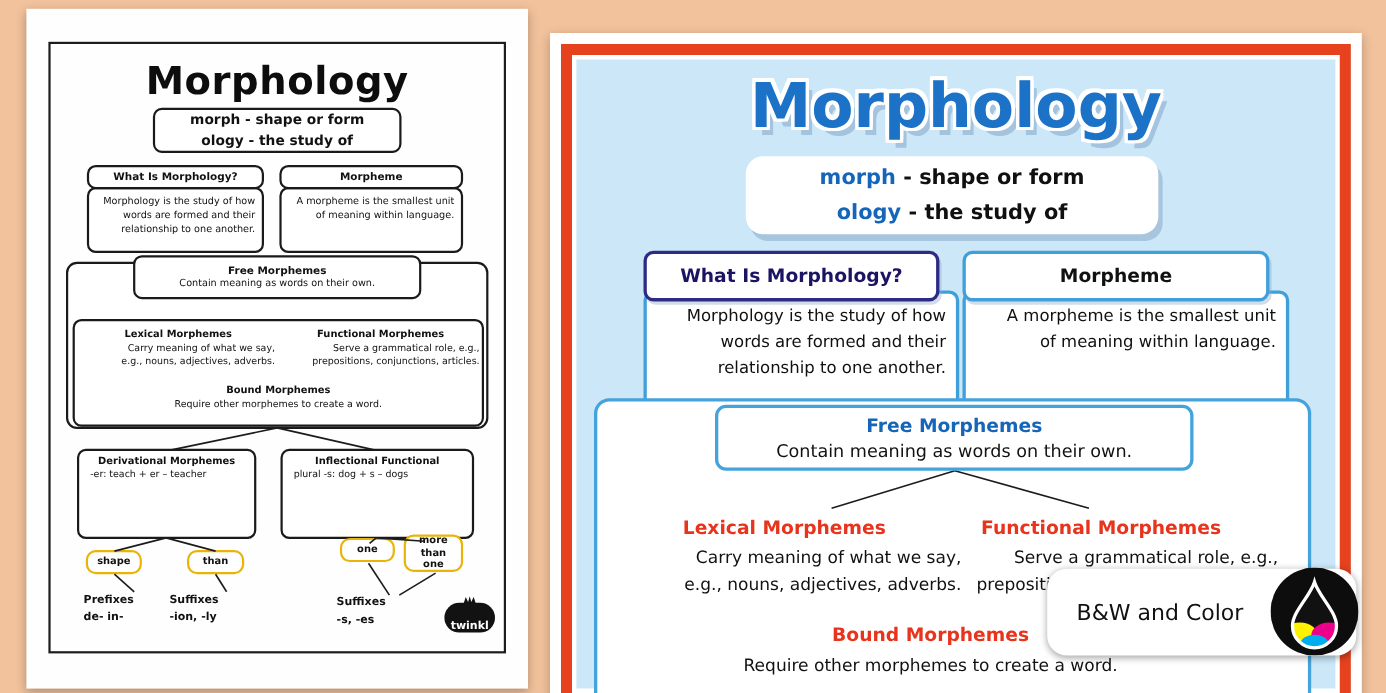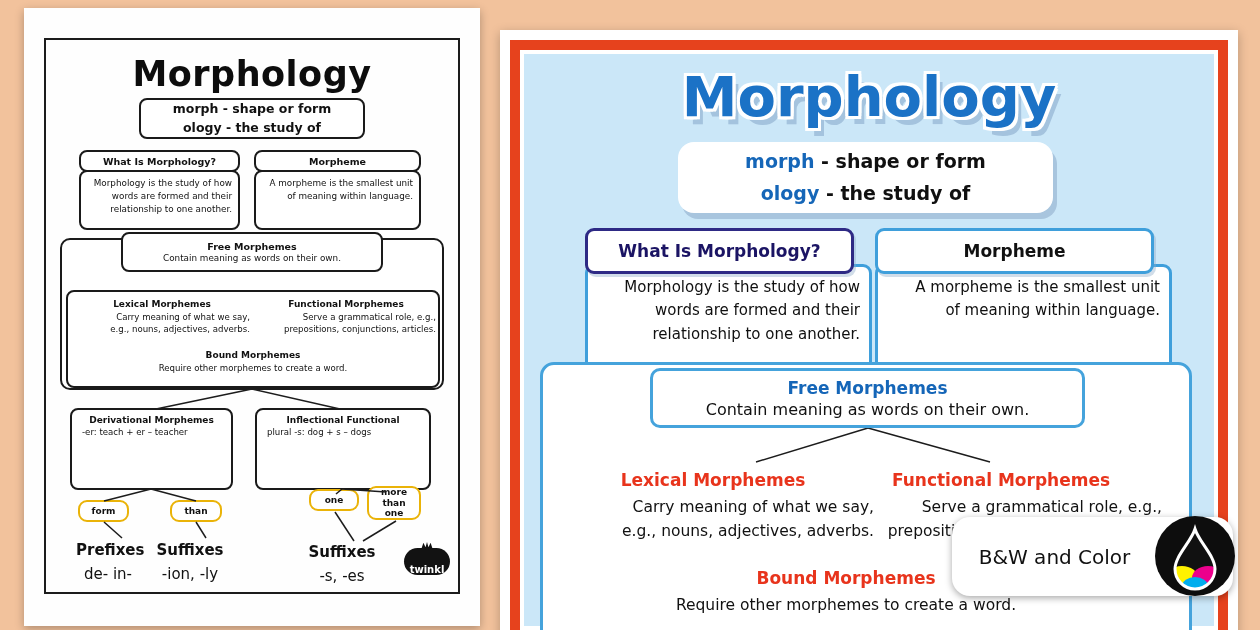--- a/index.html
+++ b/index.html
@@ -39,23 +39,23 @@
   .bw-branch{padding:5px 4px;text-align:center;}
   .bw-deriv{left:46px;top:400px;width:163px;height:82px;}
   .bw-infl{left:231px;top:400px;width:176px;height:82px;}
   .bw-ex{font-size:8.6px;text-align:left;padding-left:6px;margin-top:2px;}
   .small-box{border:2px solid #eab308;border-radius:9px;font-weight:bold;font-size:9px;
     display:flex;align-items:center;justify-content:center;text-align:center;background:#fff;line-height:1.2;}
   .bw-verb{left:54px;top:492px;width:51px;height:22px;}
   .bw-noun{left:146px;top:492px;width:52px;height:22px;}
   .bw-one{left:285px;top:481px;width:50px;height:22px;}
   .bw-more{left:343px;top:478px;width:54px;height:34px;}
-  .lbl{text-align:center;font-size:15px;line-height:1.6;}
+  .lbl{text-align:left;font-size:10px;line-height:1.6;}
   .lbl .t{font-weight:bold;display:block;}
-  .lbl .i{display:block;}
+  .lbl .i{display:block;font-weight:bold;}
   .bw-prefixes{left:52px;top:530px;width:64px;}
   .bw-suffixes-l{left:130px;top:530px;width:72px;}
   .bw-suffixes-r{left:282px;top:532px;width:72px;}
   .twinkl{left:380px;top:540px;width:46px;height:27px;background:#121212;border-radius:14px;
     color:#fff;font-size:10px;font-weight:bold;display:flex;align-items:flex-end;justify-content:center;}
   .crown{position:absolute;top:-6px;left:17px;width:12px;height:8px;background:#121212;
     clip-path:polygon(0 100%,20% 10%,38% 65%,50% 0,62% 65%,80% 10%,100% 100%);}
 
   
   .cl-poster{left:500px;top:30px;width:738px;height:620px;background:#fff;padding:10px;
@@ -145,21 +145,21 @@
   <div class="abs bw-box bw-branch bw-deriv">
     <div class="bw-col-t">Derivational Morphemes</div>
     <div class="bw-ex">-er: teach + er – teacher</div>
   </div>
 
   <div class="abs bw-box bw-branch bw-infl">
     <div class="bw-col-t">Inflectional Functional</div>
     <div class="bw-ex">plural -s: dog + s – dogs</div>
   </div>
 
-  <div class="abs small-box bw-verb">form</div>
+  <div class="abs small-box bw-verb">shape</div>
   <div class="abs small-box bw-noun">than</div>
   <div class="abs small-box bw-one">one</div>
   <div class="abs small-box pre bw-more">more than
 one</div>
 
   <div class="abs lbl bw-prefixes">
     <span class="t">Prefixes</span>
     <span class="i">de- in-</span>
   </div>
   <div class="abs lbl bw-suffixes-l">

